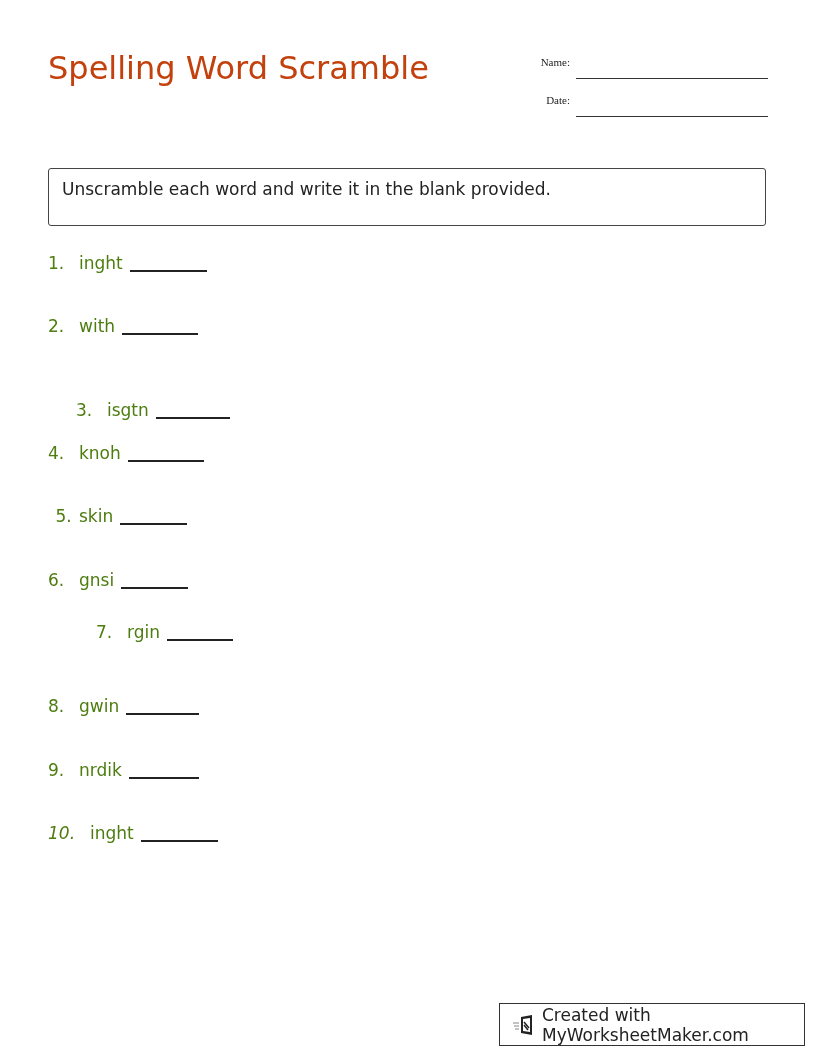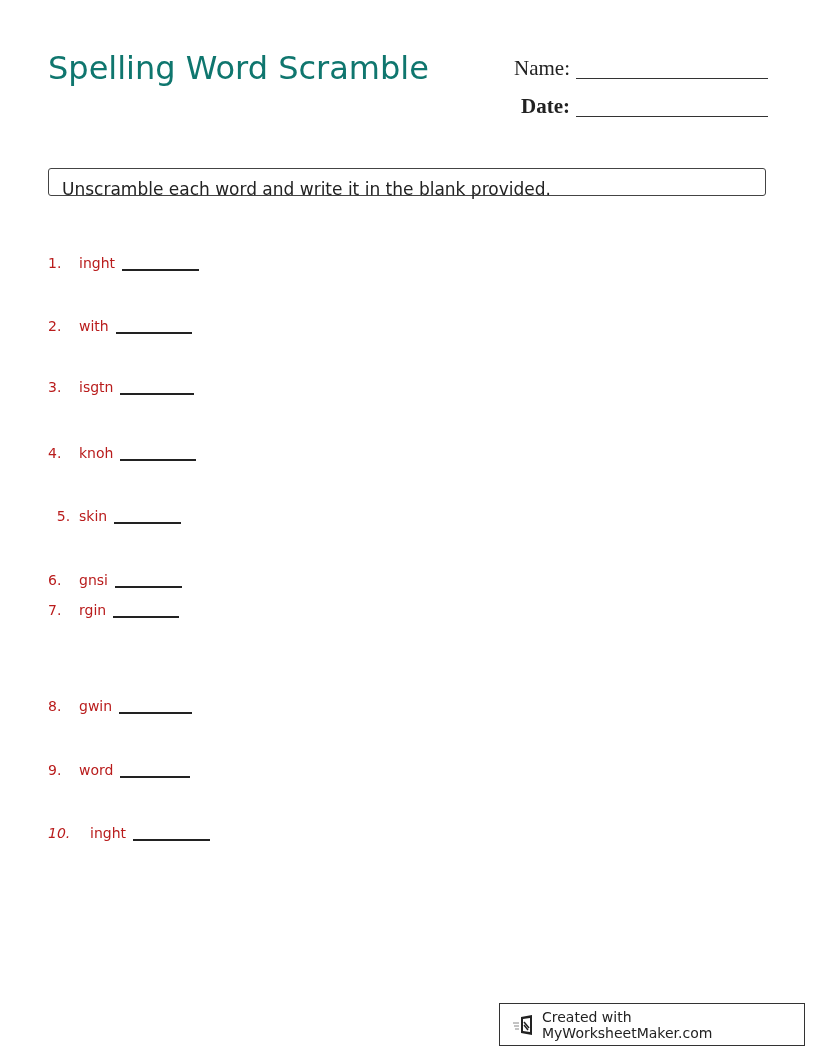--- a/index.html
+++ b/index.html
@@ -14,68 +14,68 @@
       overflow: hidden;
       color: #222222;
       font-family: "DejaVu Sans", sans-serif;
     }
     .title {
       position: absolute;
       left: 48px;
       top: 48px;
       font-size: 32px;
       font-weight: normal;
-      color: #0f766e;
+      color: #c2410c;
       letter-spacing: 0px;
       margin: 0;
       line-height: 40px;
     }
     .field-row {
       position: absolute;
       left: 500px;
       width: 268px;
       height: 30px;
       font-family: "Liberation Serif", serif;
-      font-size: 21px;
+      font-size: 11px;
       color: #222;
     }
     .field-label {
       position: absolute;
       right: 198px;
       top: 4px;
       white-space: nowrap;
     }
     .field-line {
       position: absolute;
       left: 76px;
       right: 0;
       top: 26px;
       border-bottom: 1px solid #333;
     }
     .instructions {
       position: absolute;
       left: 48px;
       top: 168px;
       width: 718px;
-      height: 28px;
+      height: 58px;
       border: 1px solid #444;
       border-radius: 3px;
       box-sizing: border-box;
       padding: 0 0 0 13px;
       font-size: 17px;
       line-height: 40px;
       color: #222;
     }
     .question {
       position: absolute;
       left: 48px;
       height: 28px;
-      font-size: 14px;
+      font-size: 17px;
       line-height: 24px;
-      color: #b91c1c;
+      color: #4d7c0f;
       white-space: nowrap;
     }
     .q-num {
       display: inline-block;
       width: 31px;
     }
     .q-num.wide {
       width: 42px;
       font-style: italic;
     }
@@ -95,81 +95,81 @@
       position: absolute;
       left: 499px;
       top: 1003px;
       width: 306px;
       height: 43px;
       border: 1px solid #333;
       box-sizing: border-box;
       display: flex;
       align-items: center;
       padding-left: 12px;
-      font-size: 14px;
+      font-size: 17px;
       color: #222;
     }
     .footer-icon {
       width: 24px;
       height: 22px;
       margin-right: 6px;
       display: inline-block;
     }
   </style>
 </head>
 <body>
 
 <h1 class="title">Spelling Word Scramble</h1>
 
 <div class="field-row" style="top:52px;">
   <span class="field-label">Name:</span>
   <span class="field-line"></span>
 </div>
 
-<div class="field-row" style="top:90px;font-weight:bold;">
+<div class="field-row" style="top:90px;">
   <span class="field-label">Date:</span>
   <span class="field-line"></span>
 </div>
 
 <div class="instructions">Unscramble each word and write it in the blank provided.</div>
 
 <div class="question" style="top:251px;">
   <span class="q-num">1.</span><span class="q-word">inght</span><span class="q-blank" style="width:77px;"></span>
 </div>
 
 <div class="question" style="top:314px;">
   <span class="q-num">2.</span><span class="q-word">with</span><span class="q-blank" style="width:76px;"></span>
 </div>
 
-<div class="question" style="top:375px;">
+<div class="question" style="top:398px;margin-left:28px;">
   <span class="q-num">3.</span><span class="q-word">isgtn</span><span class="q-blank" style="width:74px;"></span>
 </div>
 
 <div class="question" style="top:441px;">
   <span class="q-num">4.</span><span class="q-word">knoh</span><span class="q-blank" style="width:76px;"></span>
 </div>
 
 <div class="question" style="top:504px;text-align:center;">
   <span class="q-num">5.</span><span class="q-word">skin</span><span class="q-blank" style="width:67px;"></span>
 </div>
 
 <div class="question" style="top:568px;">
   <span class="q-num">6.</span><span class="q-word">gnsi</span><span class="q-blank" style="width:67px;"></span>
 </div>
 
-<div class="question" style="top:598px;">
+<div class="question" style="top:620px;margin-left:48px;">
   <span class="q-num">7.</span><span class="q-word">rgin</span><span class="q-blank" style="width:66px;"></span>
 </div>
 
 <div class="question" style="top:694px;">
   <span class="q-num">8.</span><span class="q-word">gwin</span><span class="q-blank" style="width:73px;"></span>
 </div>
 
 <div class="question" style="top:758px;">
-  <span class="q-num">9.</span><span class="q-word">word</span><span class="q-blank" style="width:70px;"></span>
+  <span class="q-num">9.</span><span class="q-word">nrdik</span><span class="q-blank" style="width:70px;"></span>
 </div>
 
 <div class="question" style="top:821px;">
   <span class="q-num wide">10.</span><span class="q-word">inght</span><span class="q-blank" style="width:77px;"></span>
 </div>
 
 <div class="footer">
   <span class="footer-icon">
     <svg width="24" height="22" viewBox="0 0 24 22">
       <line x1="1" y1="9" x2="7" y2="9" stroke="#888" stroke-width="1"></line>

